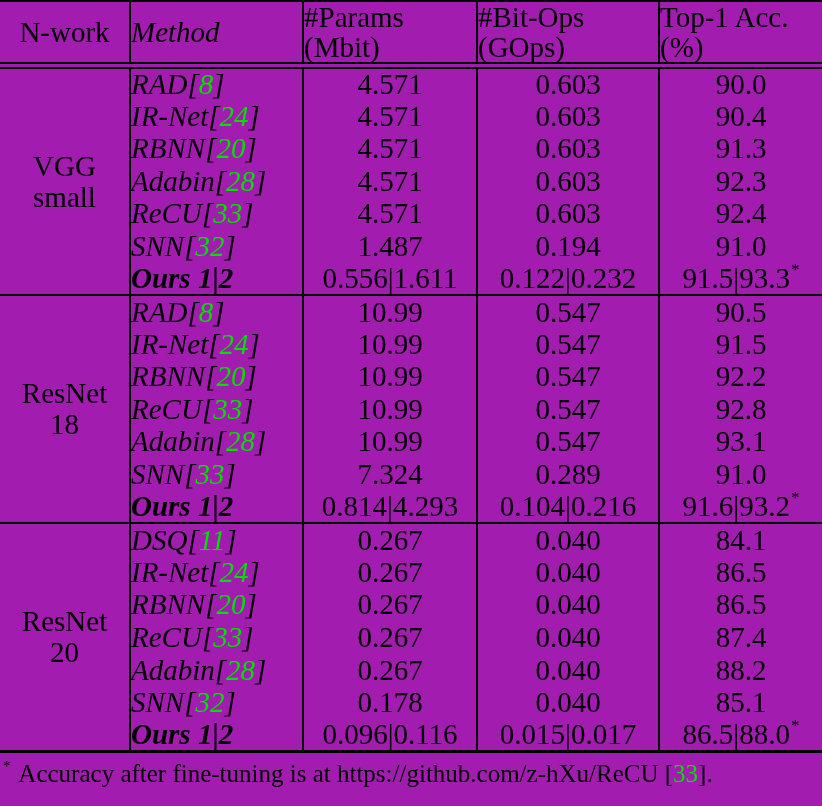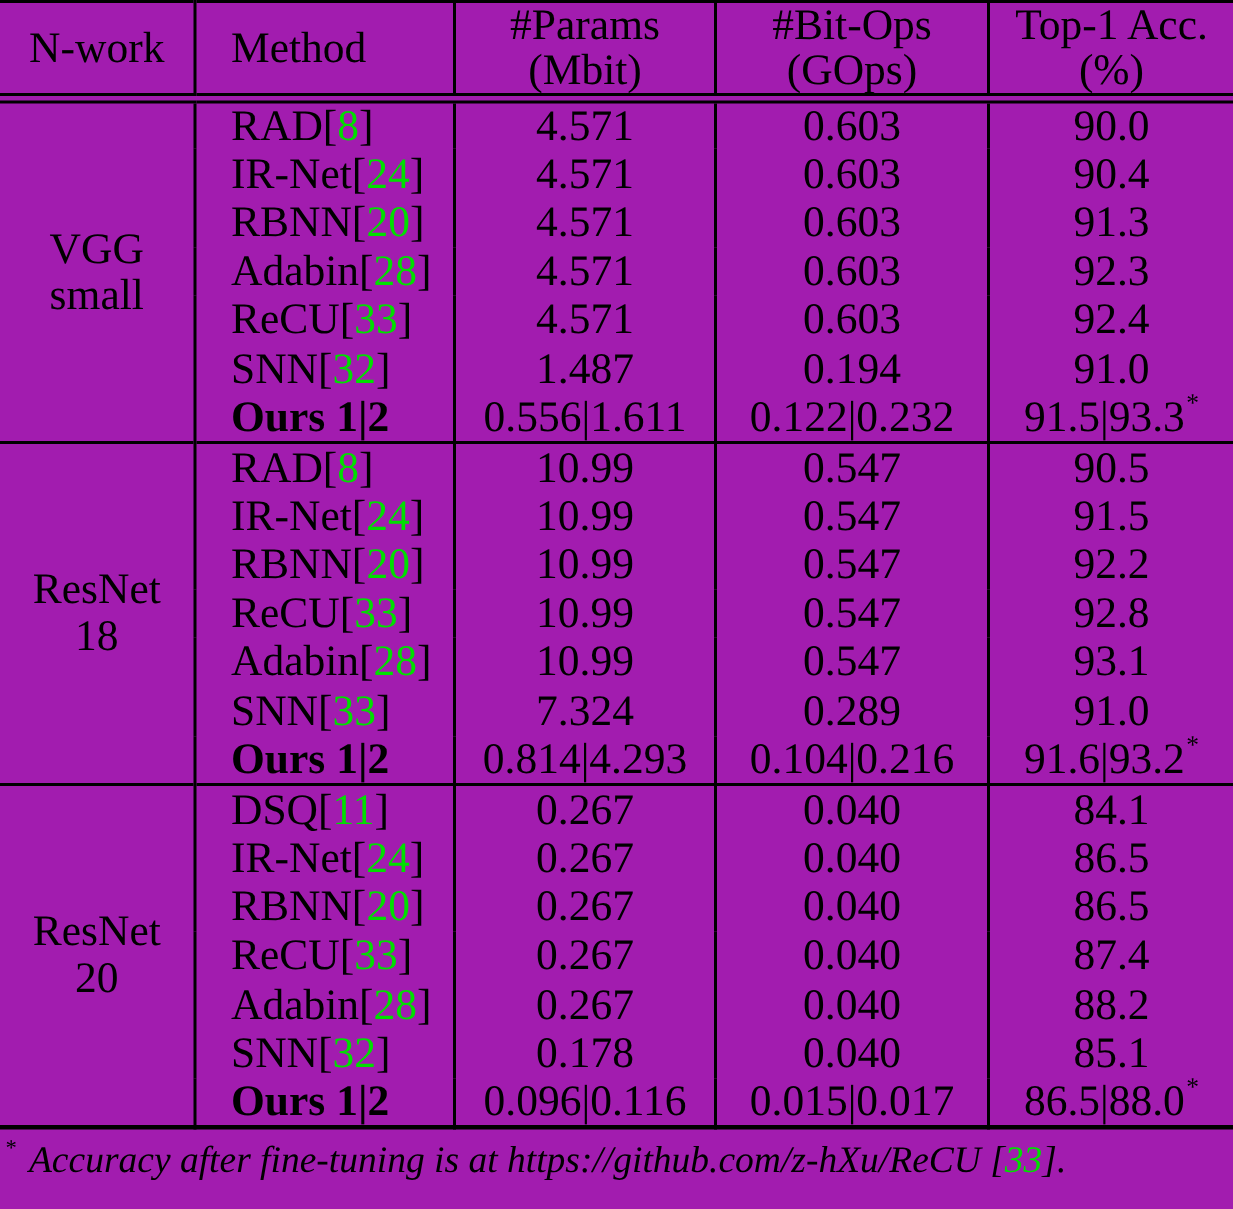--- a/index.html
+++ b/index.html
@@ -39,44 +39,43 @@
     font-size: 29px;
     line-height: 1.05;
     white-space: nowrap;
     overflow: visible;
   }
   thead th {
     font-weight: normal;
     border-bottom: 7px double #000;
   }
   .c-net   { border-left: none; text-align: center; }
-  .c-method{ border-left: 2px solid #000; text-align: left; padding-left: 23px; }
+  .c-method{ border-left: 2px solid #000; text-align: left; padding-left: 0; font-style: italic; }
   .c-num   { border-left: 2px solid #000; text-align: center; }
   .sec-top { border-top: 2px solid #000; }
 
   td.c-net div { line-height: 31px; text-align: center; }
-  th .hline { line-height: 30px; text-align: center; }
+  th .hline { line-height: 30px; text-align: left; }
   th.c-method .hline, th.c-net .hline { text-align: left; }
   th.c-net .hline { text-align: center; }
 
   .bold { font-weight: bold; }
 
   sup.star {
     font-size: 17px;
     line-height: 0;
     position: relative;
     top: -2px;
     margin-left: 1px;
   }
   .footnote {
     margin: 5px 0 0 3px;
     font-size: 25px;
     line-height: 32px;
     white-space: nowrap;
-    font-style: italic;
   }
   .footnote sup.fn-star {
     font-size: 15px;
     line-height: 0;
     position: relative;
     top: -1px;
     margin-right: 3px;
   }
 </style>
 </head>

